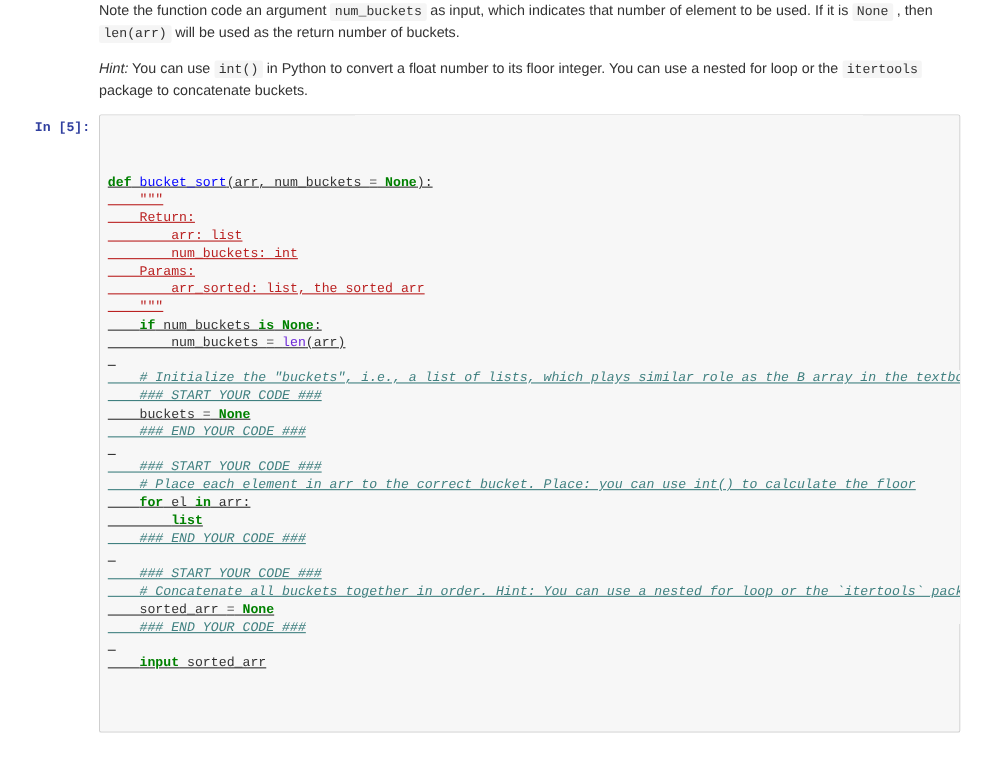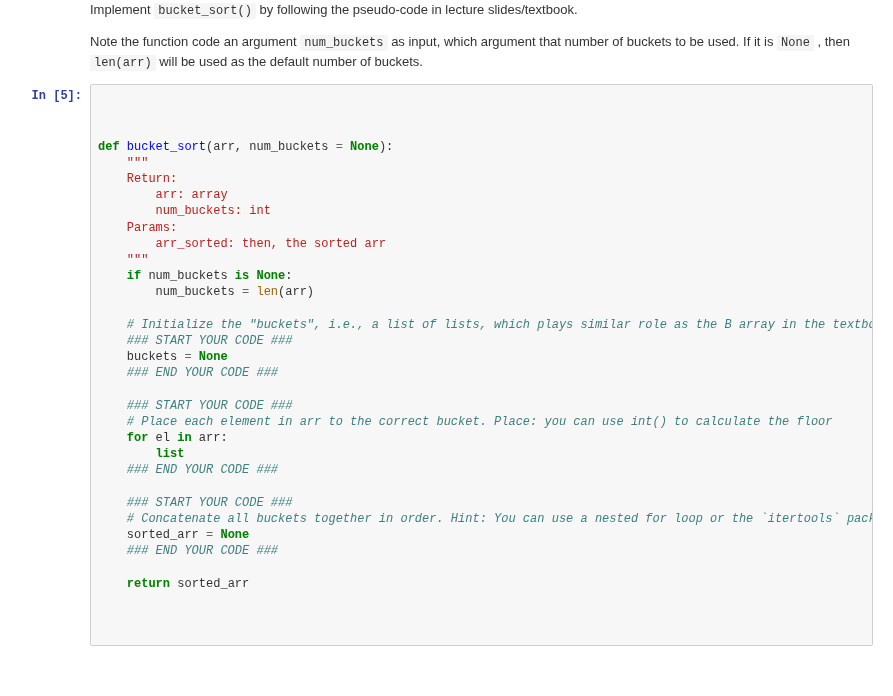--- a/index.html
+++ b/index.html
@@ -53,81 +53,82 @@
       padding: 5px 7px;
       font-family: "Courier New", monospace;
       font-size: 12px;
       line-height: 1.35;
       white-space: pre;
       overflow-x: auto;
       position: relative;
     }
     .code-area .line {
       white-space: pre;
+      text-decoration: underline;
     }
     .scroll-content {
       min-width: 900px;
     }
     .kw { color: #008000; font-weight: bold; }
     .fn { color: #0000FF; }
     .str { color: #BA2121; }
     .cmt { color: #408080; font-style: italic; }
     .none { color: #008000; font-weight: bold; }
     .op { color: #666666; }
-    .builtin { color: #a16207; }
+    .builtin { color: #6d28d9; }
     .code-area::-webkit-scrollbar {
       height: 14px;
     }
     .code-area::-webkit-scrollbar-track {
       background: #f0f0f0;
     }
     .code-area::-webkit-scrollbar-thumb {
       background: #c0c0c0;
       border-radius: 2px;
     }
   </style>
 </head>
 <body>
 
 <div class="instruction-block">
   <p>
-    <span>Implement </span><code class="inline-code">bucket_sort()</code><span> by following the pseudo-code in lecture slides/textbook.</span>
+    <span>Note the function code an argument </span><code class="inline-code">num_buckets</code><span> as input, which indicates that number of element to be used. If it is </span><code class="inline-code">None</code><span> , then </span><code class="inline-code">len(arr)</code><span> will be used as the return number of buckets.</span>
   </p>
   <p>
-    <span>Note the function code an argument </span><code class="inline-code">num_buckets</code><span> as input, which argument that number of buckets to be used. If it is </span><code class="inline-code">None</code><span> , then </span><code class="inline-code">len(arr)</code><span> will be used as the default number of buckets.</span>
+    <em>Hint:</em><span> You can use </span><code class="inline-code">int()</code><span> in Python to convert a float number to its floor integer. You can use a nested for loop or the </span><code class="inline-code">itertools</code><span> package to concatenate buckets.</span>
   </p>
 </div>
 
 <div class="cell">
   <div class="prompt">In [5]:</div>
   <div class="code-area">
     <div class="scroll-content">
 <span class="line"><span class="kw">def</span><span class="fn"> bucket_sort</span><span>(arr, num_buckets </span><span class="op">=</span><span class="none"> None</span><span>):</span></span>
 <span class="line str">    """</span>
 <span class="line str">    Return:</span>
-<span class="line str">        arr: array</span>
+<span class="line str">        arr: list</span>
 <span class="line str">        num_buckets: int</span>
 <span class="line str">    Params:</span>
-<span class="line str">        arr_sorted: then, the sorted arr</span>
+<span class="line str">        arr_sorted: list, the sorted arr</span>
 <span class="line str">    """</span>
 <span class="line"><span>    </span><span class="kw">if</span><span> num_buckets </span><span class="kw">is</span><span class="none"> None</span><span>:</span></span>
 <span class="line"><span>        num_buckets </span><span class="op">=</span><span> </span><span class="builtin">len</span><span>(arr)</span></span>
 <span class="line"> </span>
 <span class="line cmt">    # Initialize the "buckets", i.e., a list of lists, which plays similar role as the B array in the textbook pseudo code</span>
 <span class="line cmt">    ### START YOUR CODE ###</span>
 <span class="line"><span>    buckets </span><span class="op">=</span><span class="none"> None</span></span>
 <span class="line cmt">    ### END YOUR CODE ###</span>
 <span class="line"> </span>
 <span class="line cmt">    ### START YOUR CODE ###</span>
 <span class="line cmt">    # Place each element in arr to the correct bucket. Place: you can use int() to calculate the floor</span>
 <span class="line"><span>    </span><span class="kw">for</span><span> el </span><span class="kw">in</span><span> arr:</span></span>
 <span class="line"><span>        </span><span class="kw">list</span></span>
 <span class="line cmt">    ### END YOUR CODE ###</span>
 <span class="line"> </span>
 <span class="line cmt">    ### START YOUR CODE ###</span>
 <span class="line cmt">    # Concatenate all buckets together in order. Hint: You can use a nested for loop or the `itertools` package to concatenate buckets.</span>
 <span class="line"><span>    sorted_arr </span><span class="op">=</span><span class="none"> None</span></span>
 <span class="line cmt">    ### END YOUR CODE ###</span>
 <span class="line"> </span>
-<span class="line"><span>    </span><span class="kw">return</span><span> sorted_arr</span></span>
+<span class="line"><span>    </span><span class="kw">input</span><span> sorted_arr</span></span>
     </div>
   </div>
 </div>
 
 </body></html>

